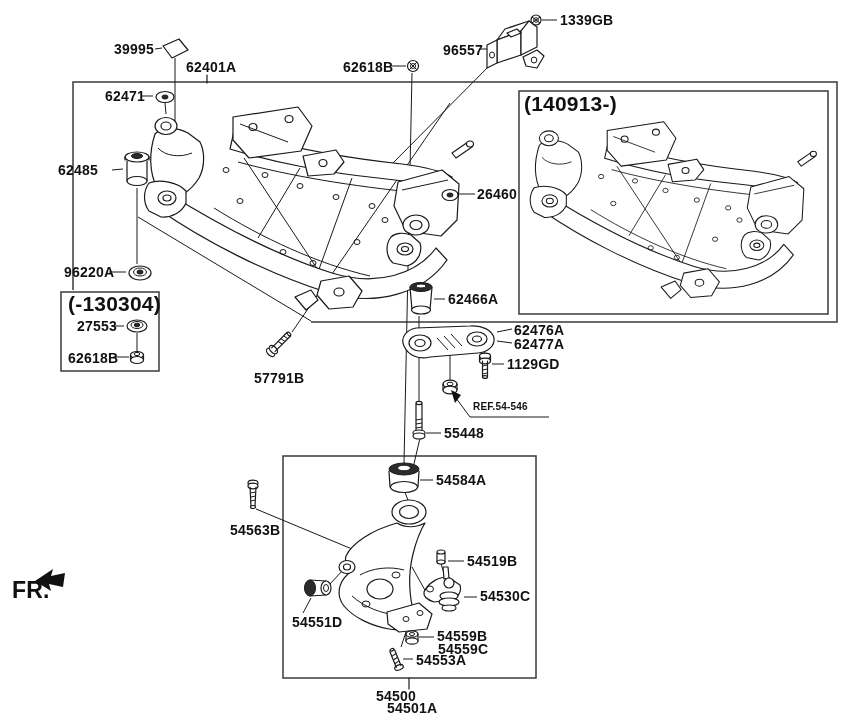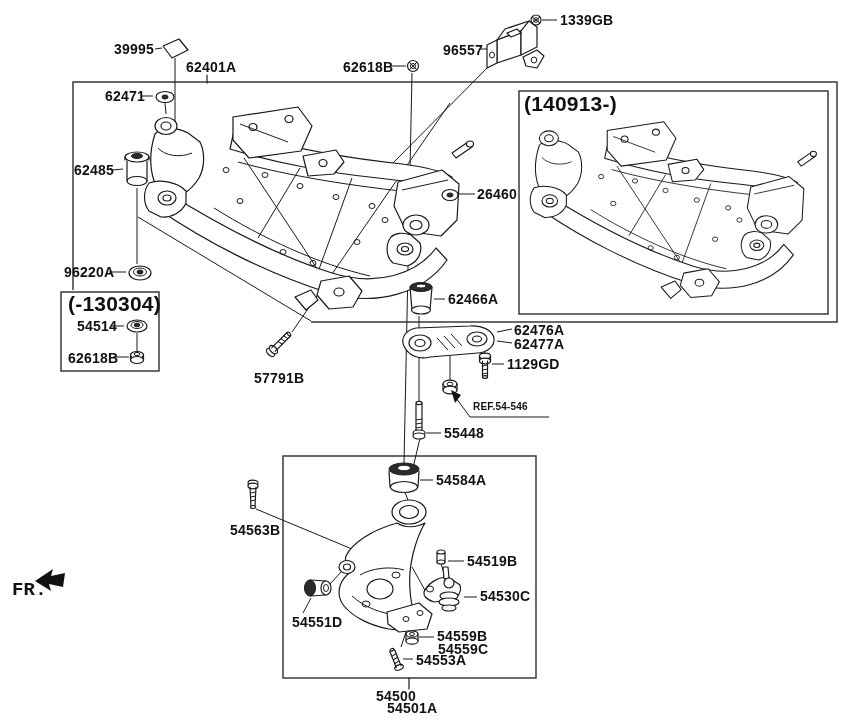--- a/index.html
+++ b/index.html
@@ -7,21 +7,21 @@
          font-family:"Liberation Sans", sans-serif;color:#111;}
   svg.art{position:absolute;left:0;top:0;}
   .ln{stroke:#1a1a1a;stroke-width:1.2;fill:none;stroke-linejoin:round;stroke-linecap:round;}
   .thin{stroke:#1a1a1a;stroke-width:1;fill:none;}
   .wh{fill:#ffffff;}
   .dk{fill:#2b2b2b;stroke:#1a1a1a;stroke-width:1;}
   .bx{fill:none;stroke:#3a3a3a;stroke-width:1.5;}
   .lbl{position:absolute;font-size:14px;line-height:15px;letter-spacing:.2px;white-space:nowrap;font-weight:bold;}
   .note{font-size:21px;}
   .ref{font-weight:bold;font-size:10px;}
-  .fr{font-size:19px;font-weight:bold;font-family:Liberation Mono, monospace;}
+  .fr{font-size:23px;font-weight:bold;}
 </style>
 </head>
 <body>
 
 <div class="stage">
 <svg class="art" width="850" height="727" viewBox="0 0 850 727">
 
   <defs>
     <g id="subframe">
 
@@ -330,24 +330,24 @@
 </svg>
 
 <div class="lbl" style="left:114px;top:42px">39995</div>
 <div class="lbl" style="left:186px;top:60px">62401A</div>
 <div class="lbl" style="left:560px;top:13px">1339GB</div>
 <div class="lbl" style="left:443px;top:43px">96557</div>
 <div class="lbl" style="left:343px;top:60px">62618B</div>
 <div class="lbl" style="left:105px;top:89px">62471</div>
 <div class="lbl note" style="left:524px;top:96px">(140913-)</div>
 <div class="lbl" style="left:477px;top:187px">26460</div>
-<div class="lbl" style="left:74px;top:163px">62485</div>
+<div class="lbl" style="left:58px;top:163px">62485</div>
 <div class="lbl" style="left:64px;top:265px">96220A</div>
 <div class="lbl note" style="left:68px;top:296px">(-130304)</div>
-<div class="lbl" style="left:77px;top:319px">54514</div>
+<div class="lbl" style="left:77px;top:319px">27553</div>
 <div class="lbl" style="left:68px;top:351px">62618B</div>
 <div class="lbl" style="left:448px;top:292px">62466A</div>
 <div class="lbl" style="left:514px;top:323px">62476A</div>
 <div class="lbl" style="left:514px;top:337px">62477A</div>
 <div class="lbl" style="left:507px;top:357px">1129GD</div>
 <div class="lbl ref" style="left:473px;top:399px">REF.54-546</div>
 <div class="lbl" style="left:444px;top:426px">55448</div>
 <div class="lbl" style="left:254px;top:371px">57791B</div>
 <div class="lbl" style="left:230px;top:523px">54563B</div>
 <div class="lbl" style="left:436px;top:473px">54584A</div>

